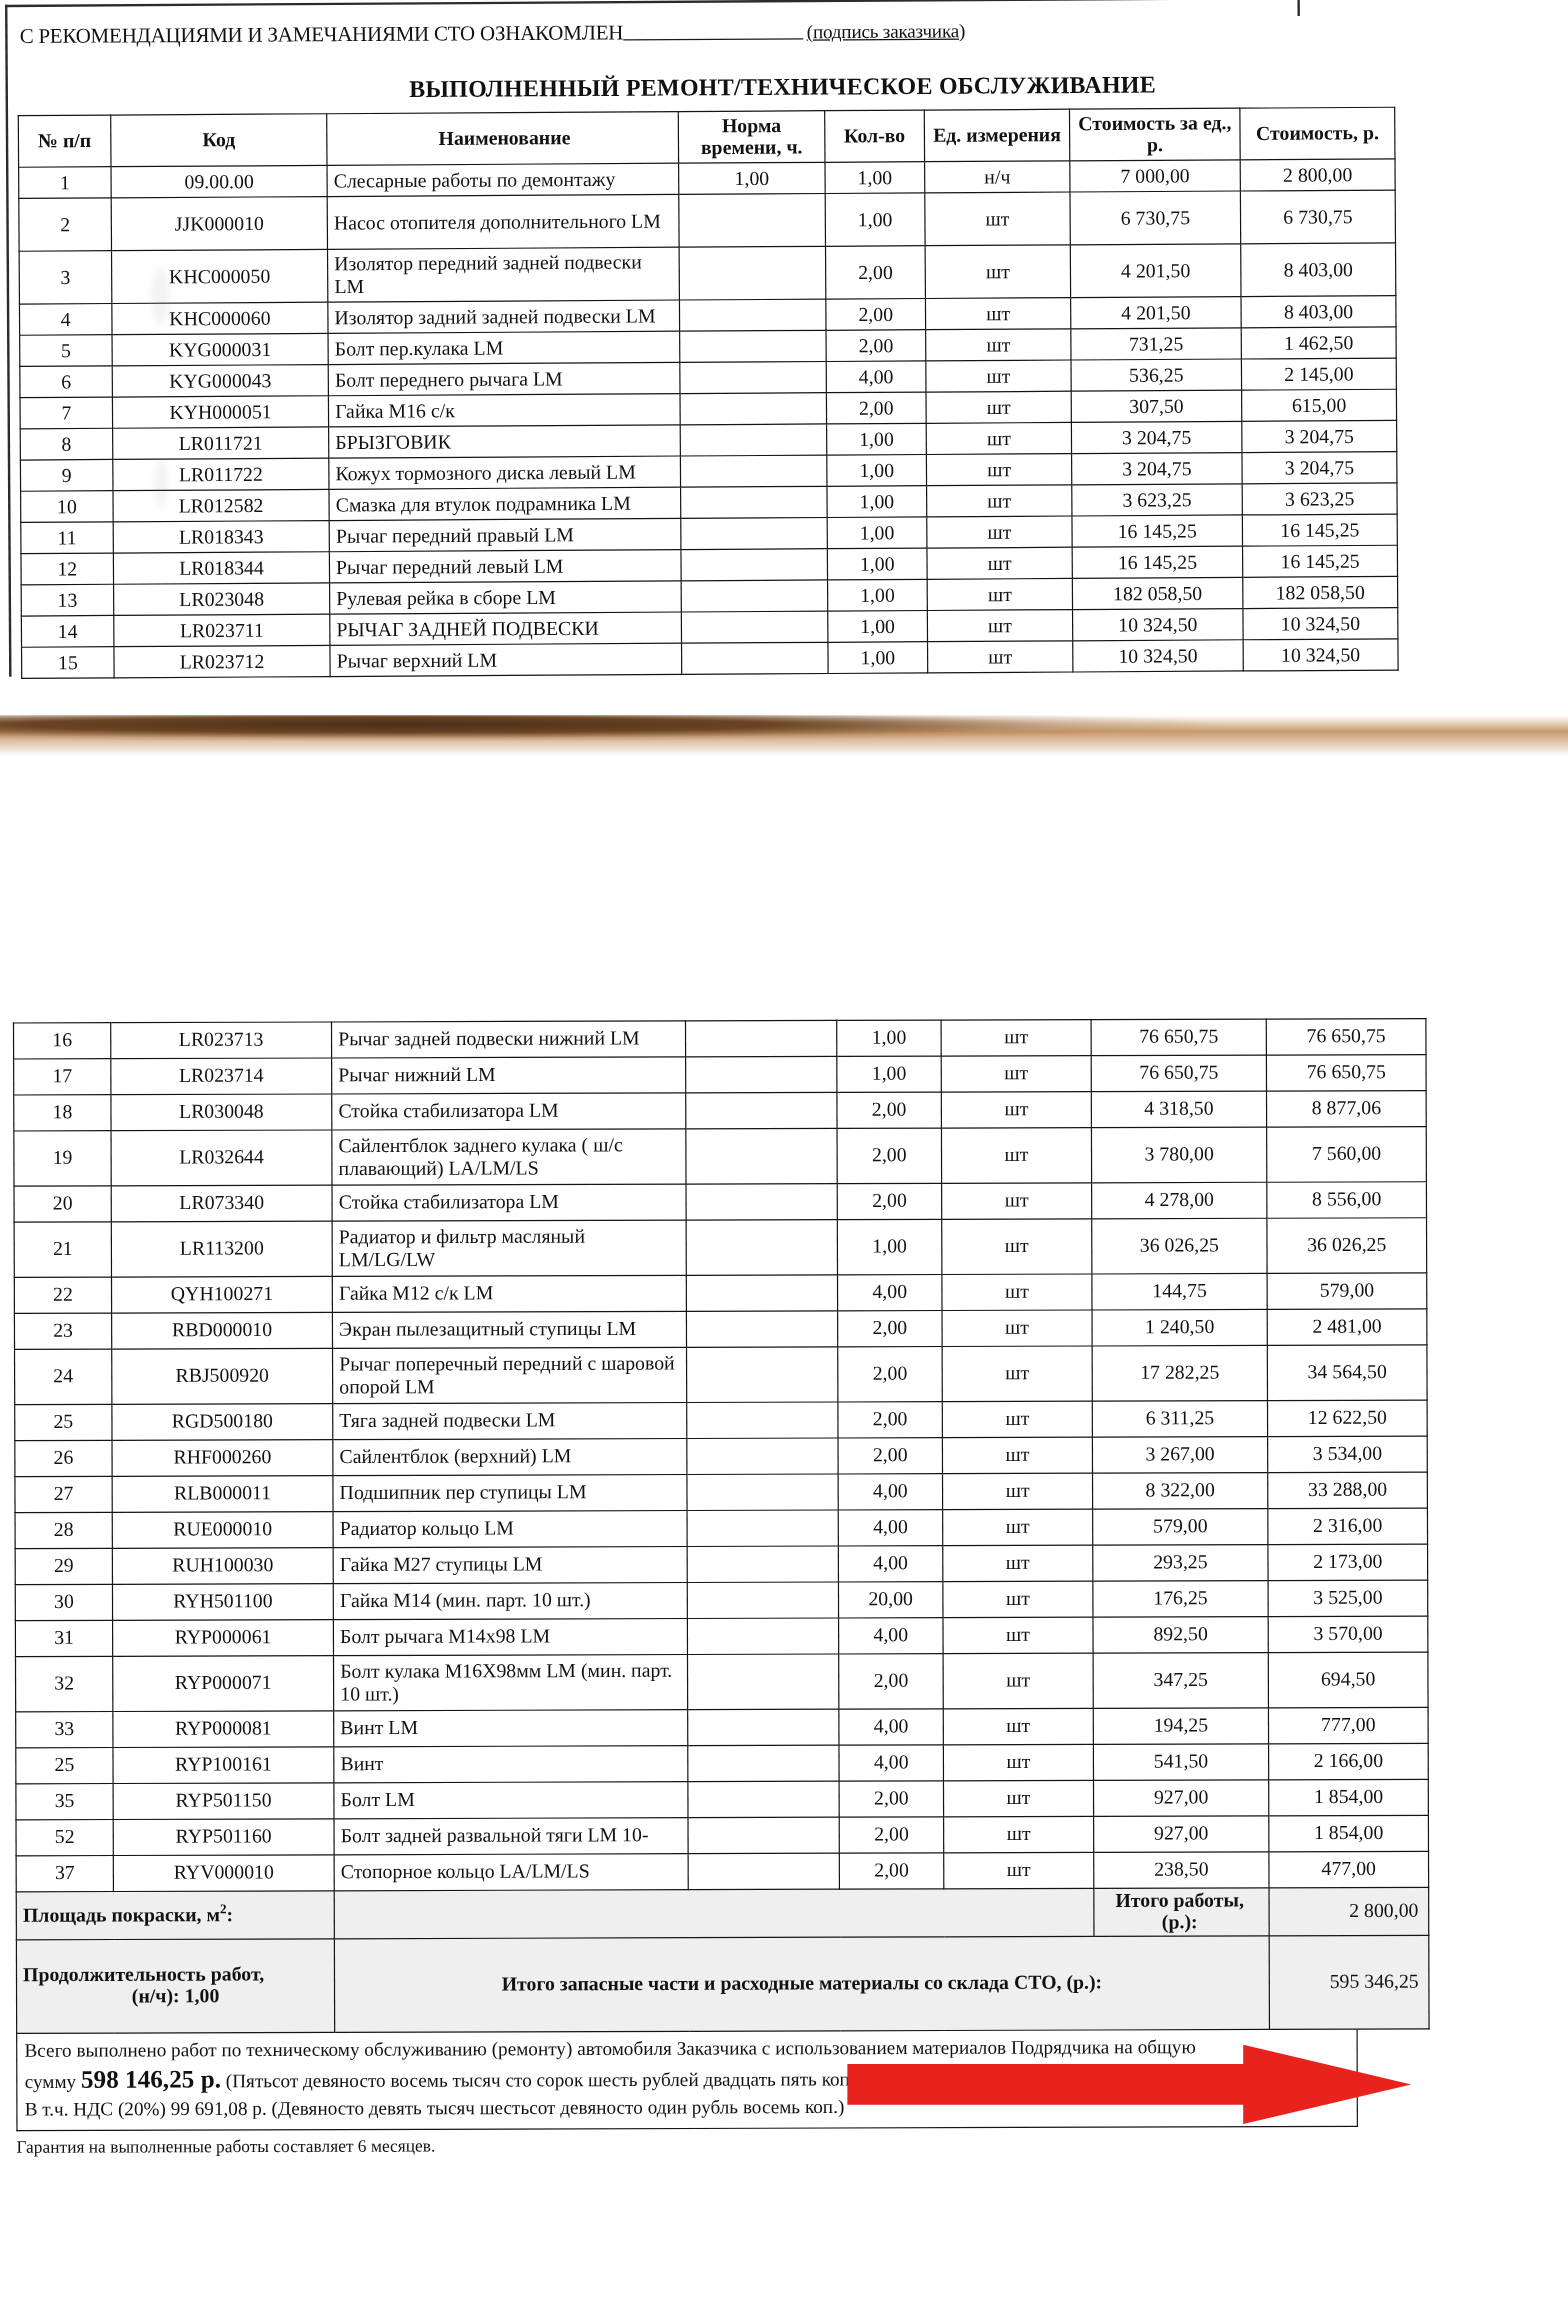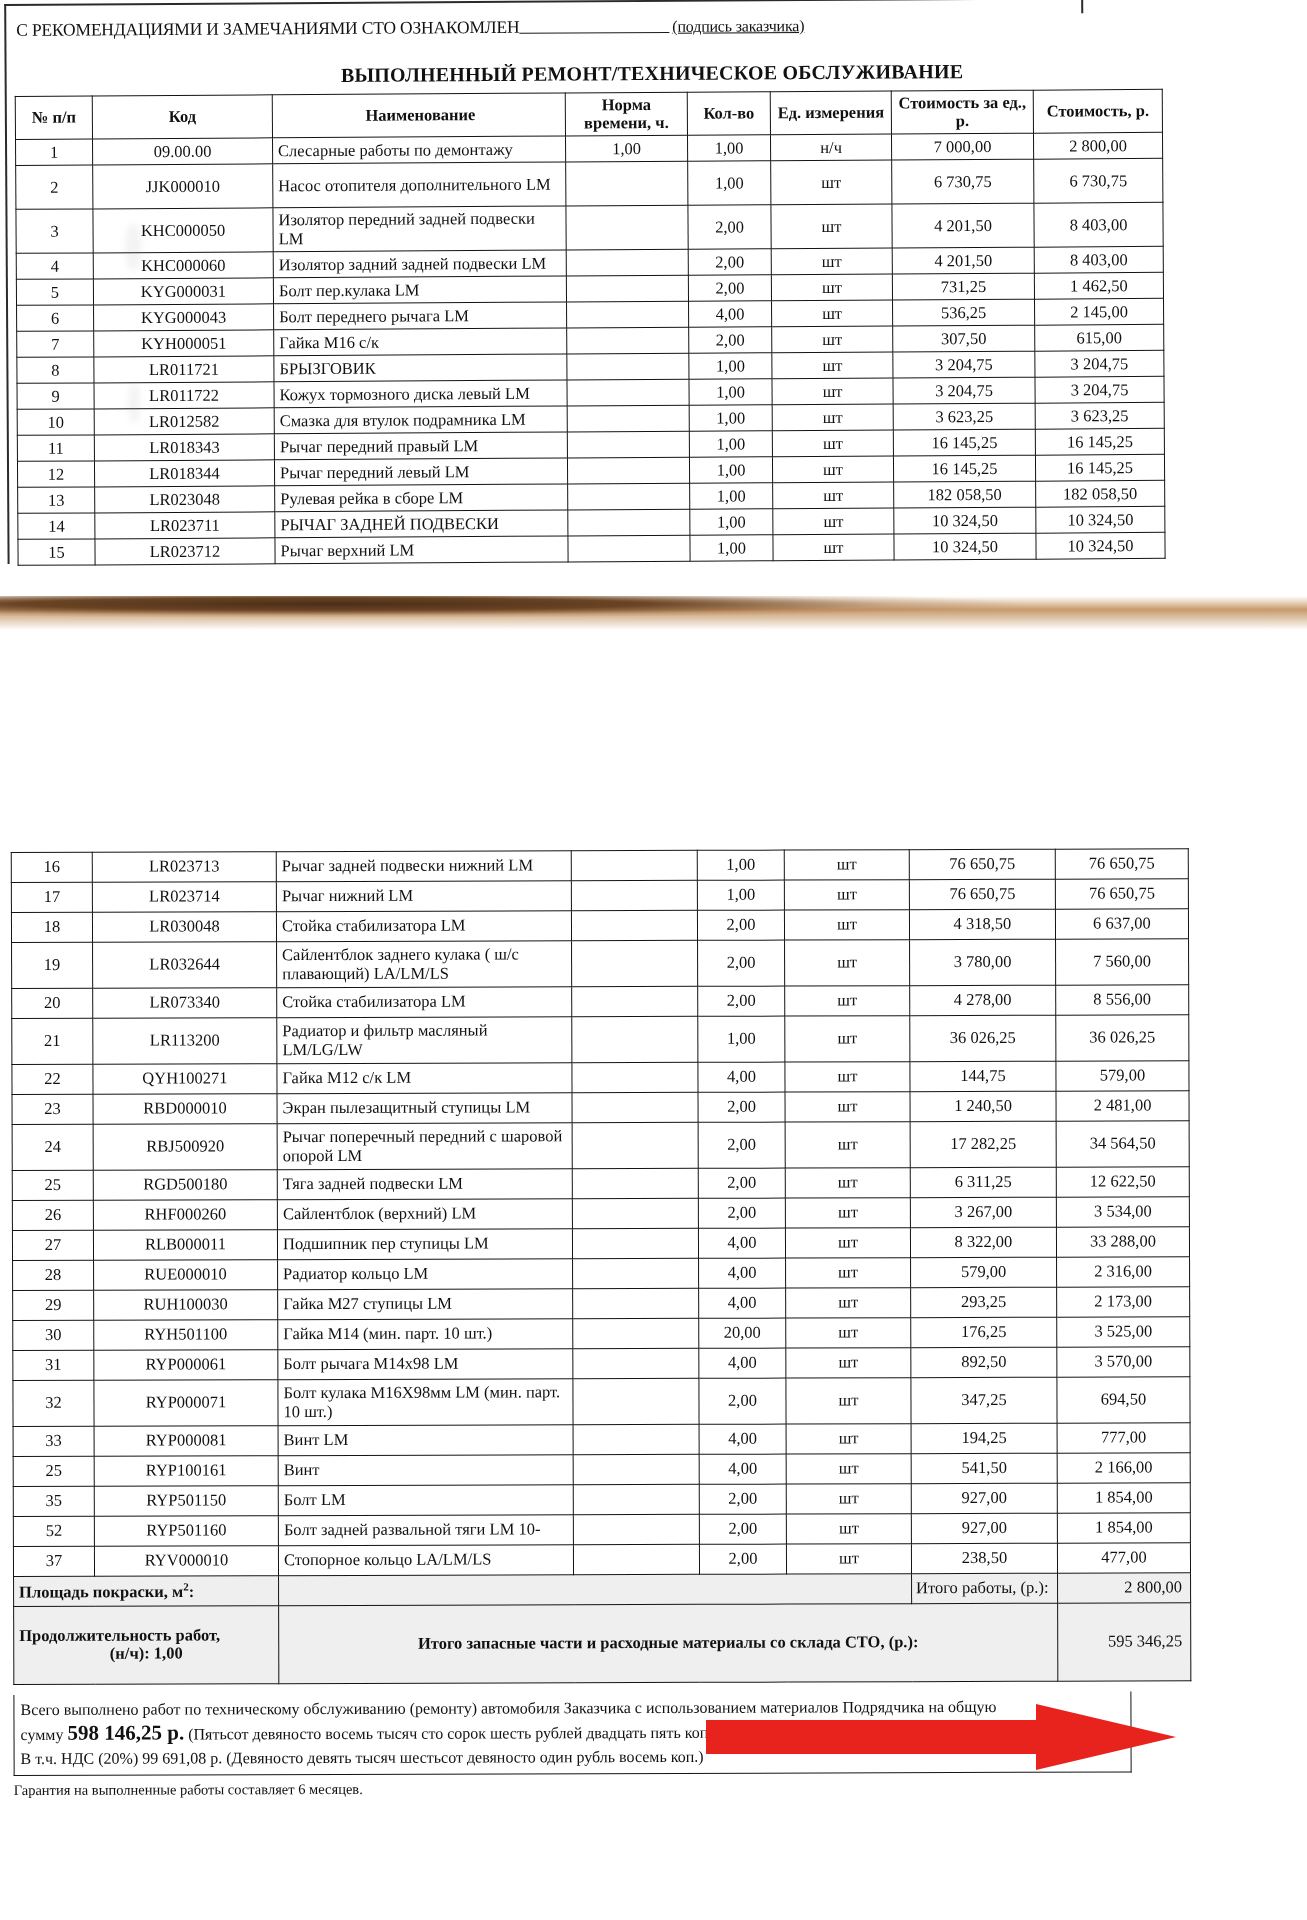--- a/index.html
+++ b/index.html
@@ -138,22 +138,22 @@
   }
 
   
   .sum-label {
     text-align: left;
     font-weight: bold;
     font-size: 16.5px;
     padding: 4px 5px !important;
   }
   .sum-right {
-    text-align: left;
-    font-weight: normal;
+    text-align: center;
+    font-weight: bold;
     font-size: 16.5px;
     padding-right: 7px !important;
   }
   .sum-val {
     text-align: right;
     font-size: 16.5px;
     padding-right: 8px !important;
   }
   .sup { font-size: 11px; vertical-align: super; }
 
@@ -447,21 +447,21 @@
             <td class="c-total">76 650,75</td>
           </tr>
           <tr style="height: 30px;">
             <td class="c-num">18</td>
             <td class="c-code">LR030048</td>
             <td class="c-name">Стойка стабилизатора LM</td>
             <td class="c-norm"></td>
             <td class="c-qty">2,00</td>
             <td class="c-unit">шт</td>
             <td class="c-price">4 318,50</td>
-            <td class="c-total">6 637,00</td>
+            <td class="c-total">8 877,06</td>
           </tr>
           <tr style="height: 46px;">
             <td class="c-num">19</td>
             <td class="c-code">LR032644</td>
             <td class="c-name">Сайлентблок заднего кулака ( ш/с плавающий) LA/LM/LS</td>
             <td class="c-norm"></td>
             <td class="c-qty">2,00</td>
             <td class="c-unit">шт</td>
             <td class="c-price">3 780,00</td>
             <td class="c-total">7 560,00</td>

